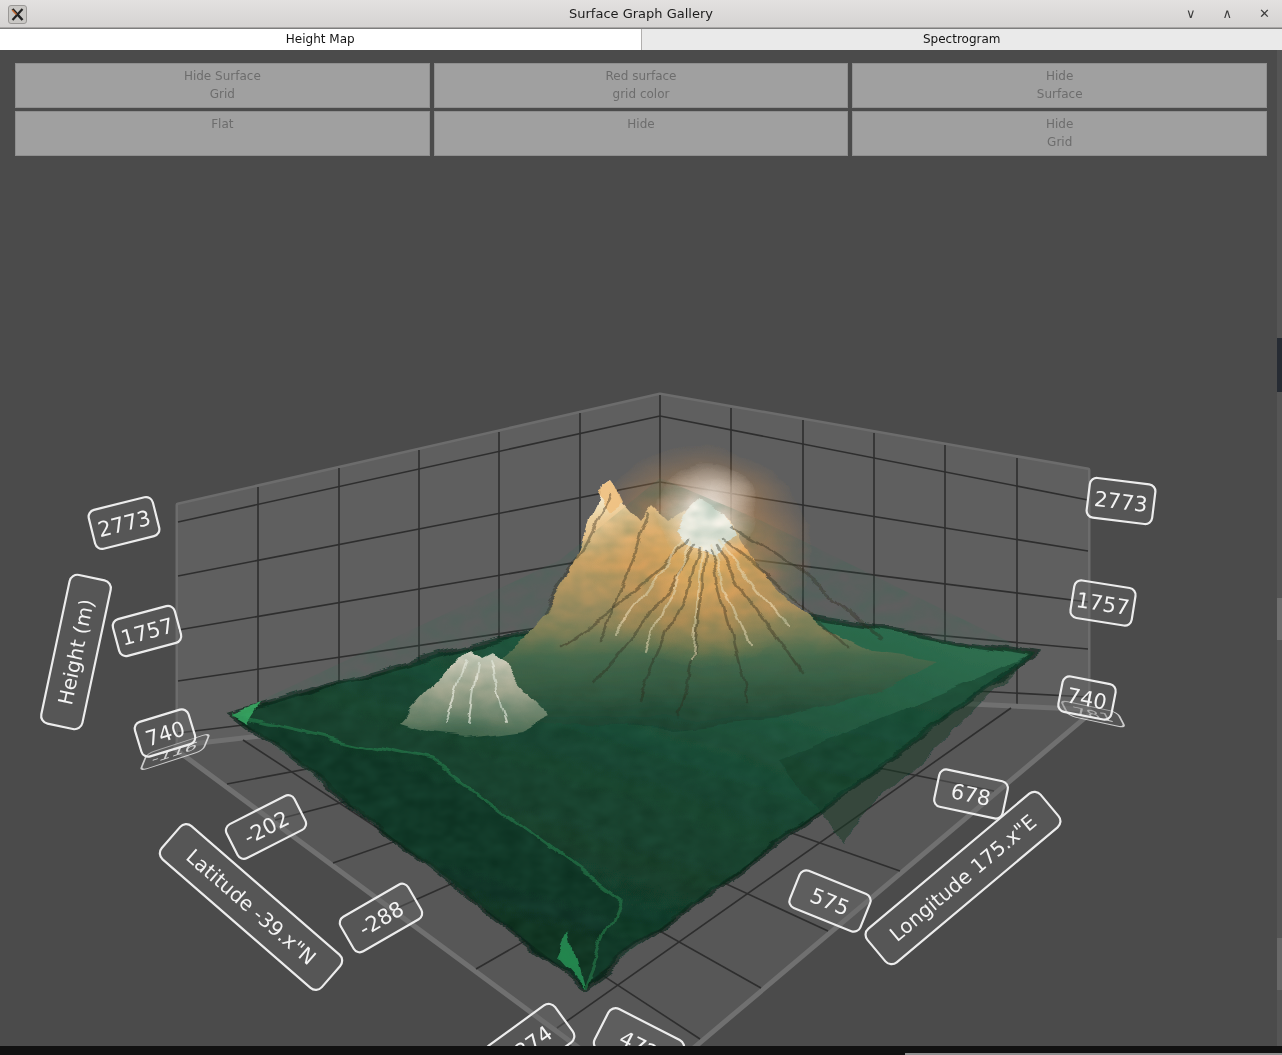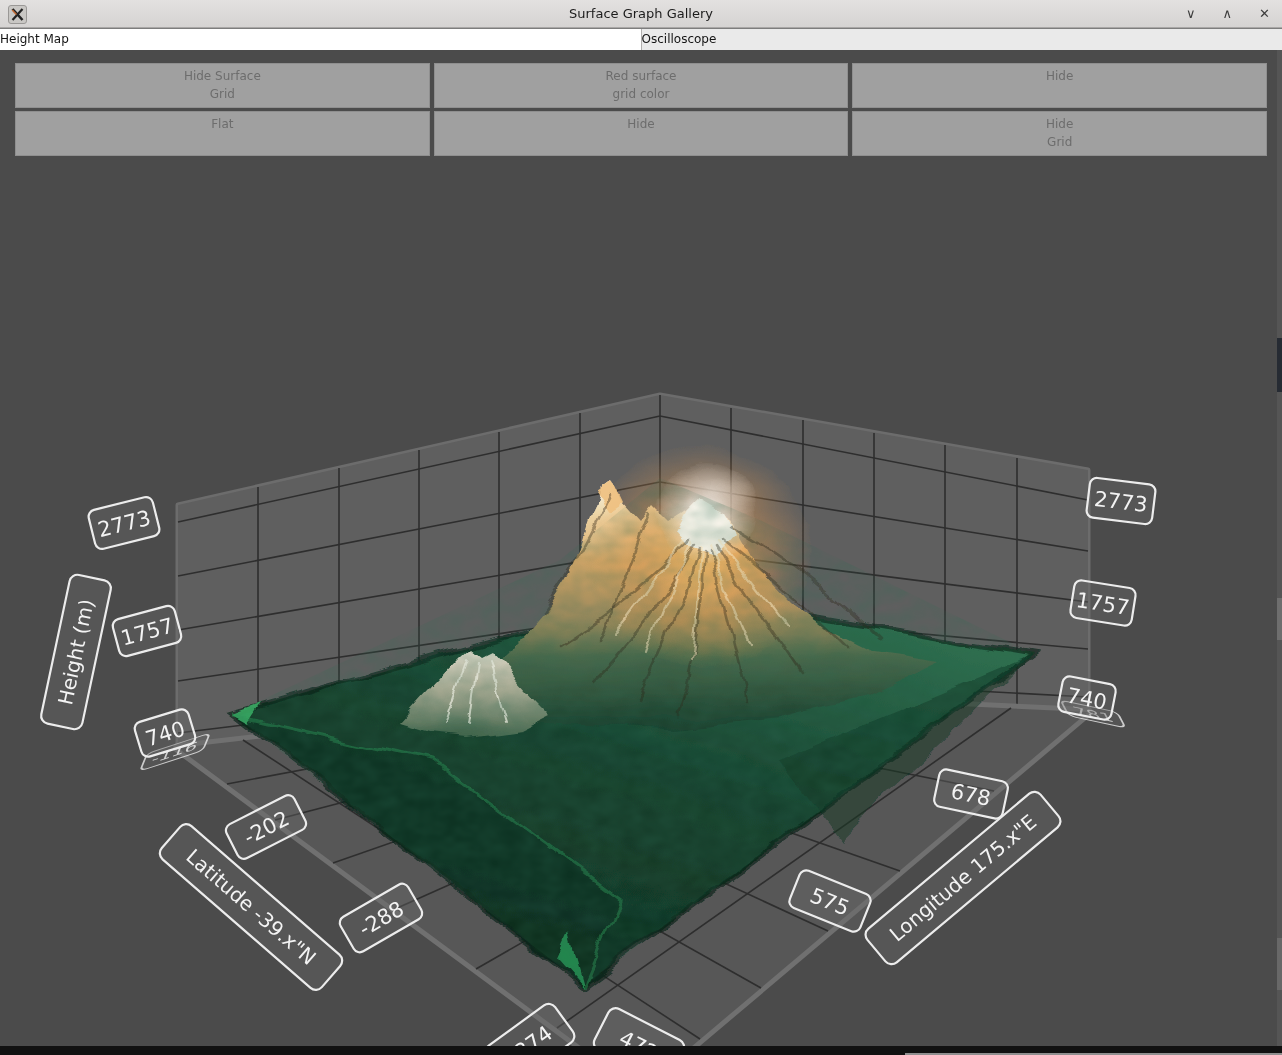--- a/index.html
+++ b/index.html
@@ -21,21 +21,21 @@
     position:absolute;left:0;right:0;top:0;height:44px;line-height:28px;
     text-align:center;font-size:13px;color:#1c1c1c;
   }
   .win-controls{position:absolute;right:12px;top:0;height:28px;display:flex;gap:27px;align-items:center;}
   .win-controls span{font-size:13px;color:#3c3c3c;cursor:default;line-height:28px;}
   
   .tabbar{
     position:absolute;left:0;top:28px;width:1282px;height:22px;display:flex;
     background:#eaeaea;border-top:1px solid #7d7d7d;box-sizing:border-box;
   }
-  .tab{flex:1;text-align:left;font-size:12px;color:#141414;line-height:20px;
+  .tab{flex:1;text-align:center;font-size:12px;color:#141414;line-height:20px;
     background:#eaeaea;border-left:1px solid #b1afae;box-sizing:border-box;}
   .tab:first-child{border-left:none;}
   .tab.active{background:#ffffff;}
   
   .content{position:absolute;left:0;top:50px;width:1282px;height:996px;background:#4b4b4b;}
   .btnrow{position:absolute;left:0;width:1282px;height:45px;display:flex;
     padding:0 15px;box-sizing:border-box;gap:4px;}
   .btnrow.r1{top:13px;} .btnrow.r2{top:61px;}
   .btn{flex:1;background:#a0a0a0;border:1px solid #8f8f8f;box-sizing:border-box;
     color:#6d6d6d;font-size:12px;line-height:18px;text-align:center;padding-top:3px;cursor:default;}
@@ -75,35 +75,36 @@
   <div class="window-title">Surface Graph Gallery</div>
   <div class="win-controls">
     <span>∨</span>
     <span>∧</span>
     <span>✕</span>
   </div>
 </div>
 
 <div class="tabbar">
   <div class="tab active">Height Map</div>
-  <div class="tab">Oscilloscope</div>
+  <div class="tab">Spectrogram</div>
 </div>
 
 <div class="content">
   <div class="btnrow r1">
     <div class="btn">
       <div>Hide Surface</div>
       <div>Grid</div>
     </div>
     <div class="btn">
       <div>Red surface</div>
       <div>grid color</div>
     </div>
     <div class="btn">
       <div>Hide</div>
+      <div>Surface</div>
     </div>
   </div>
   <div class="btnrow r2">
     <div class="btn">
       <div>Flat</div>
     </div>
     <div class="btn">
       <div>Hide</div>
     </div>
     <div class="btn">

